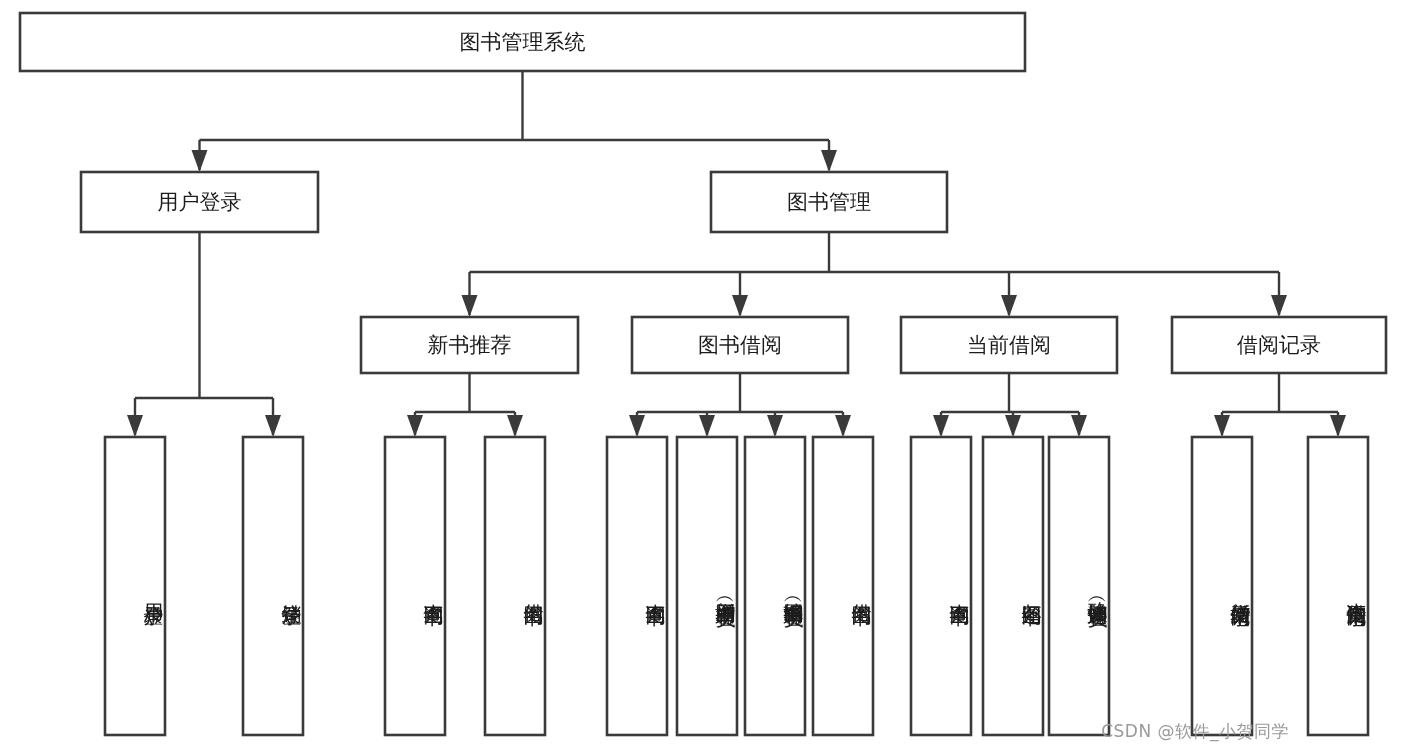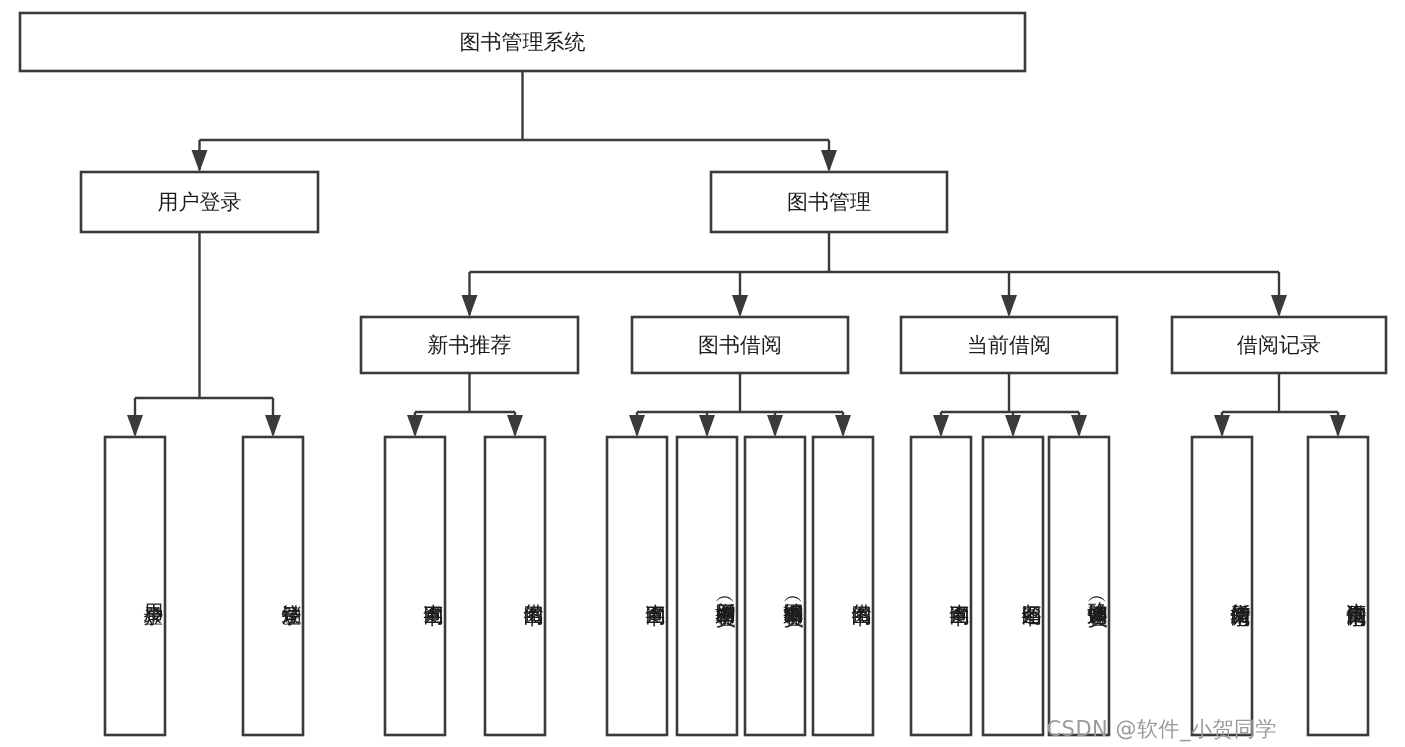--- a/index.html
+++ b/index.html
@@ -59,24 +59,24 @@
     text-orientation: upright;
     letter-spacing: 1px;
     display: flex;
     align-items: flex-start;
     justify-content: center;
     white-space: nowrap;
     pointer-events: none;
   }
   .watermark {
     position: absolute;
-    right: 12px;
+    right: 0;
     bottom: 4px;
     font-family: "DejaVu Sans", "Liberation Sans", sans-serif;
-    font-size: 21px;
+    font-size: 17px;
     color: #9a9a9a;
     white-space: nowrap;
     letter-spacing: 0.5px;
   }
 </style>
 </head>
 <body>
 
 <div id="diagram-root">
 

